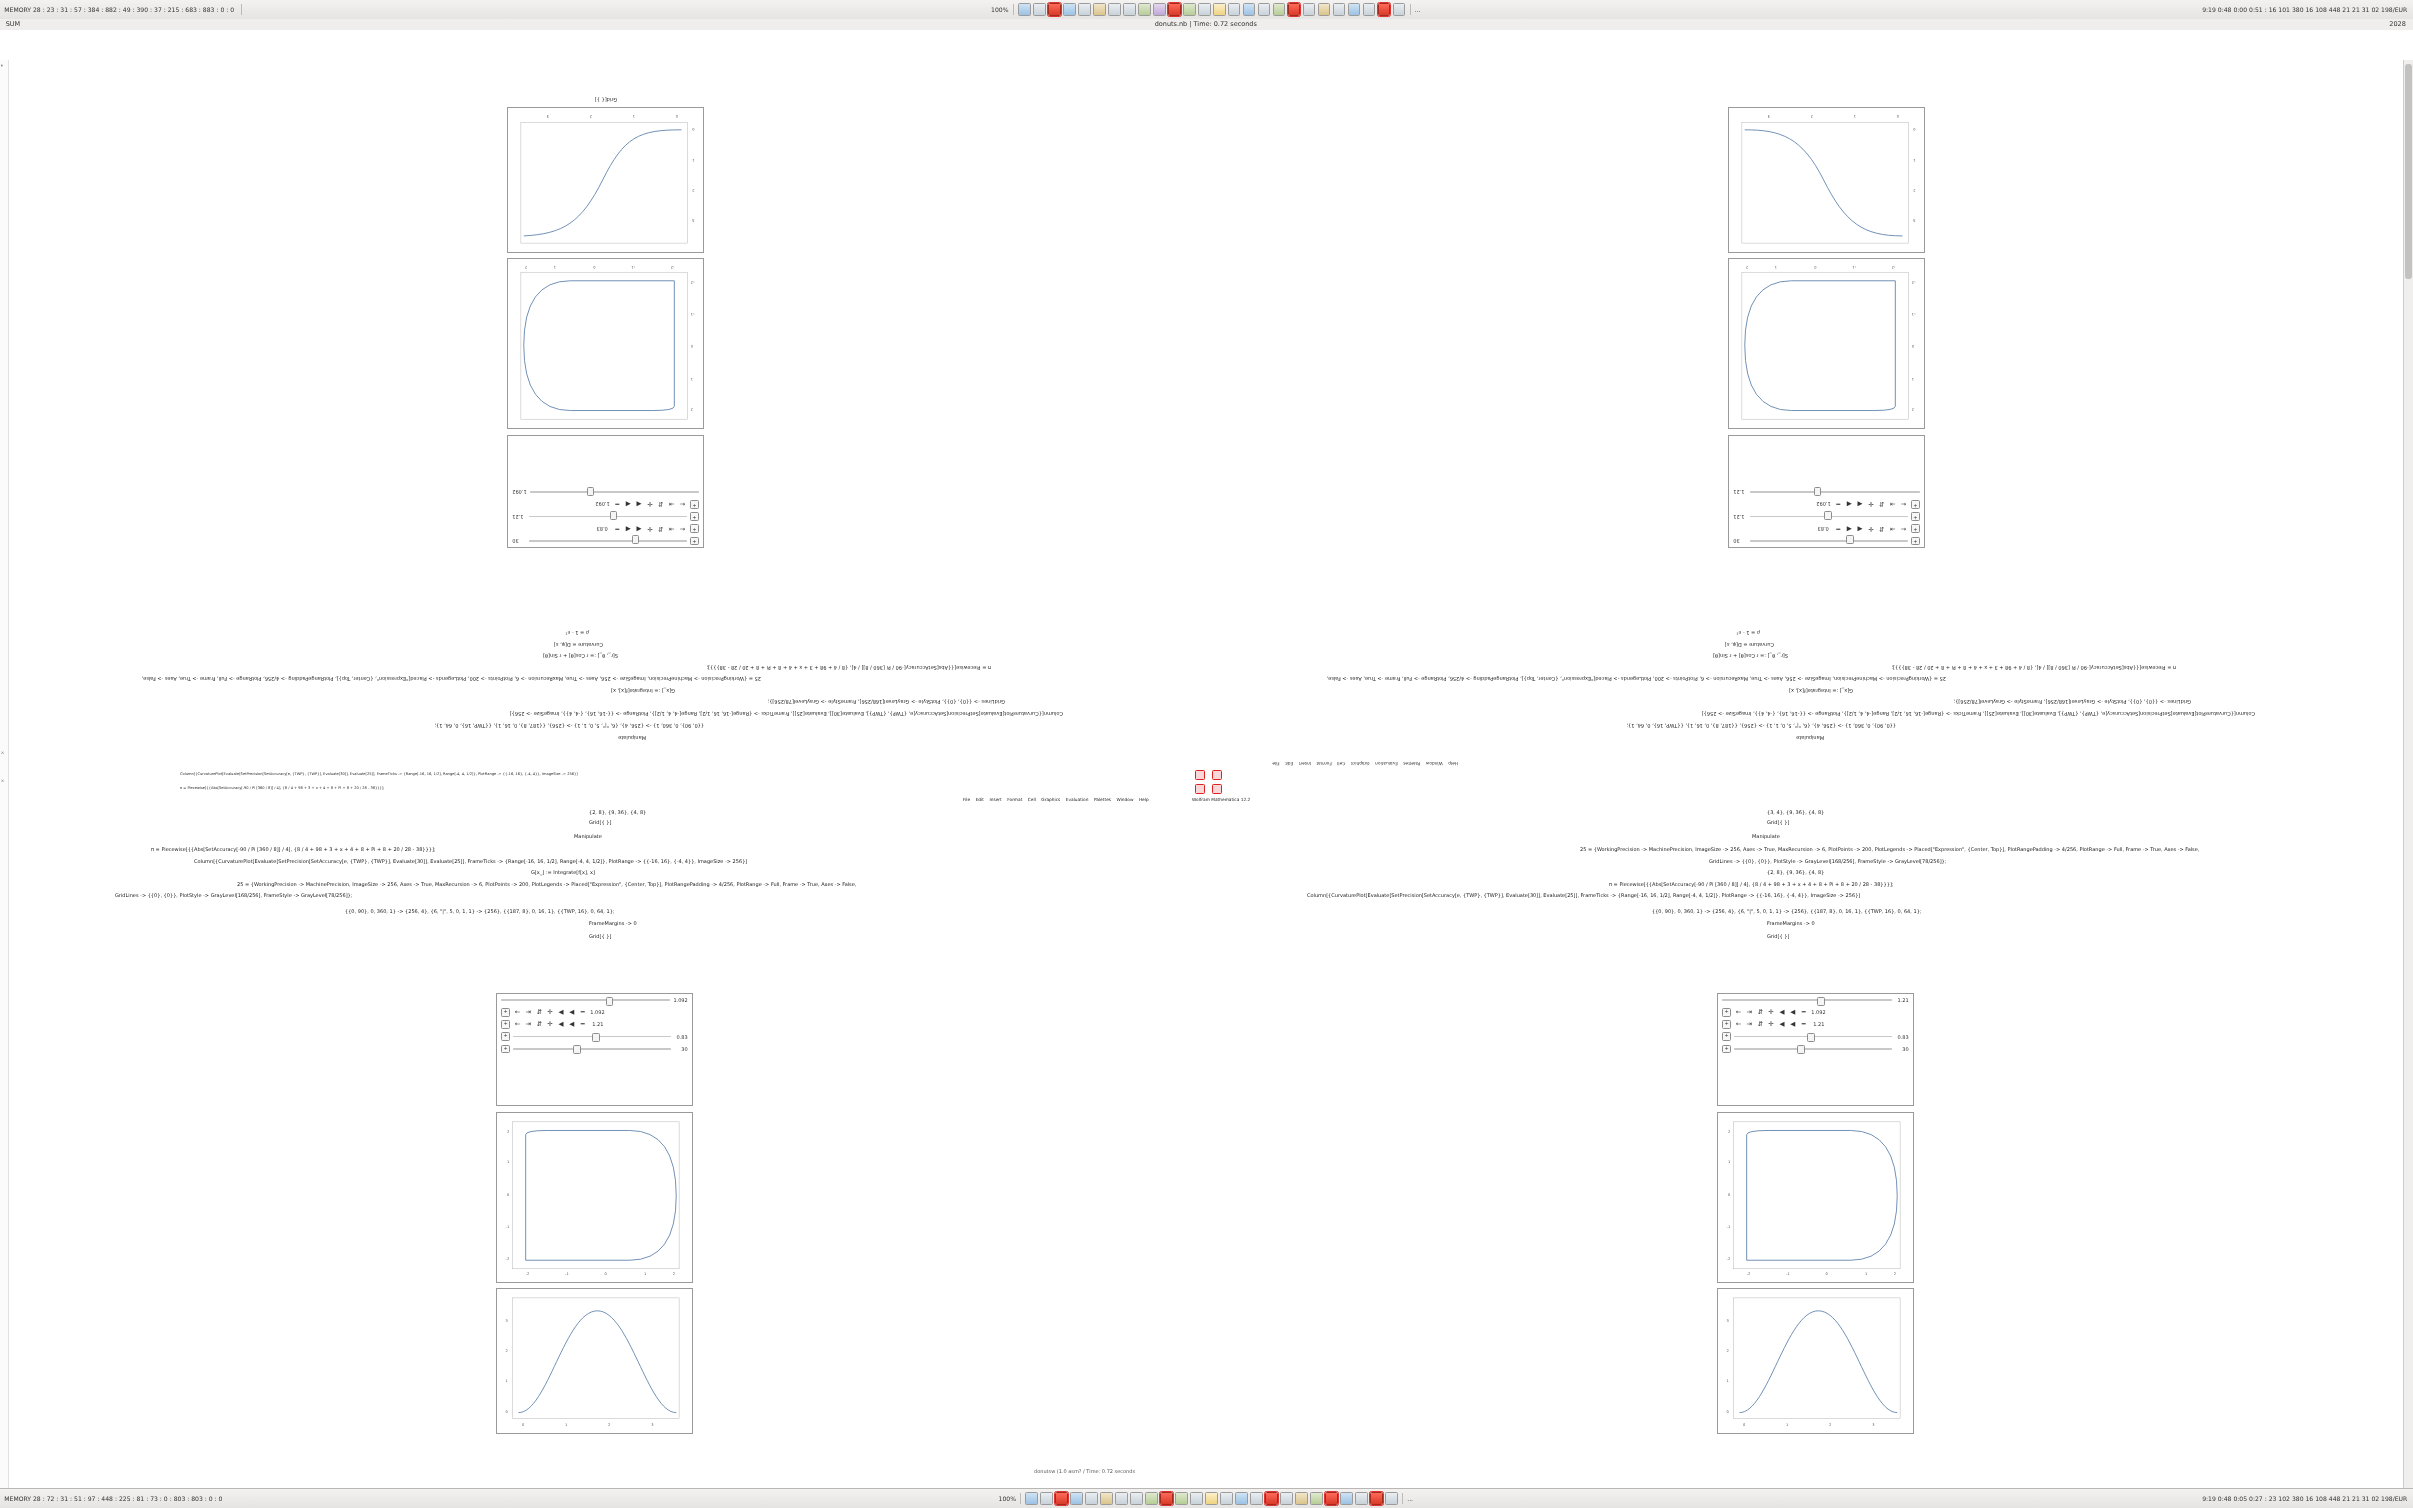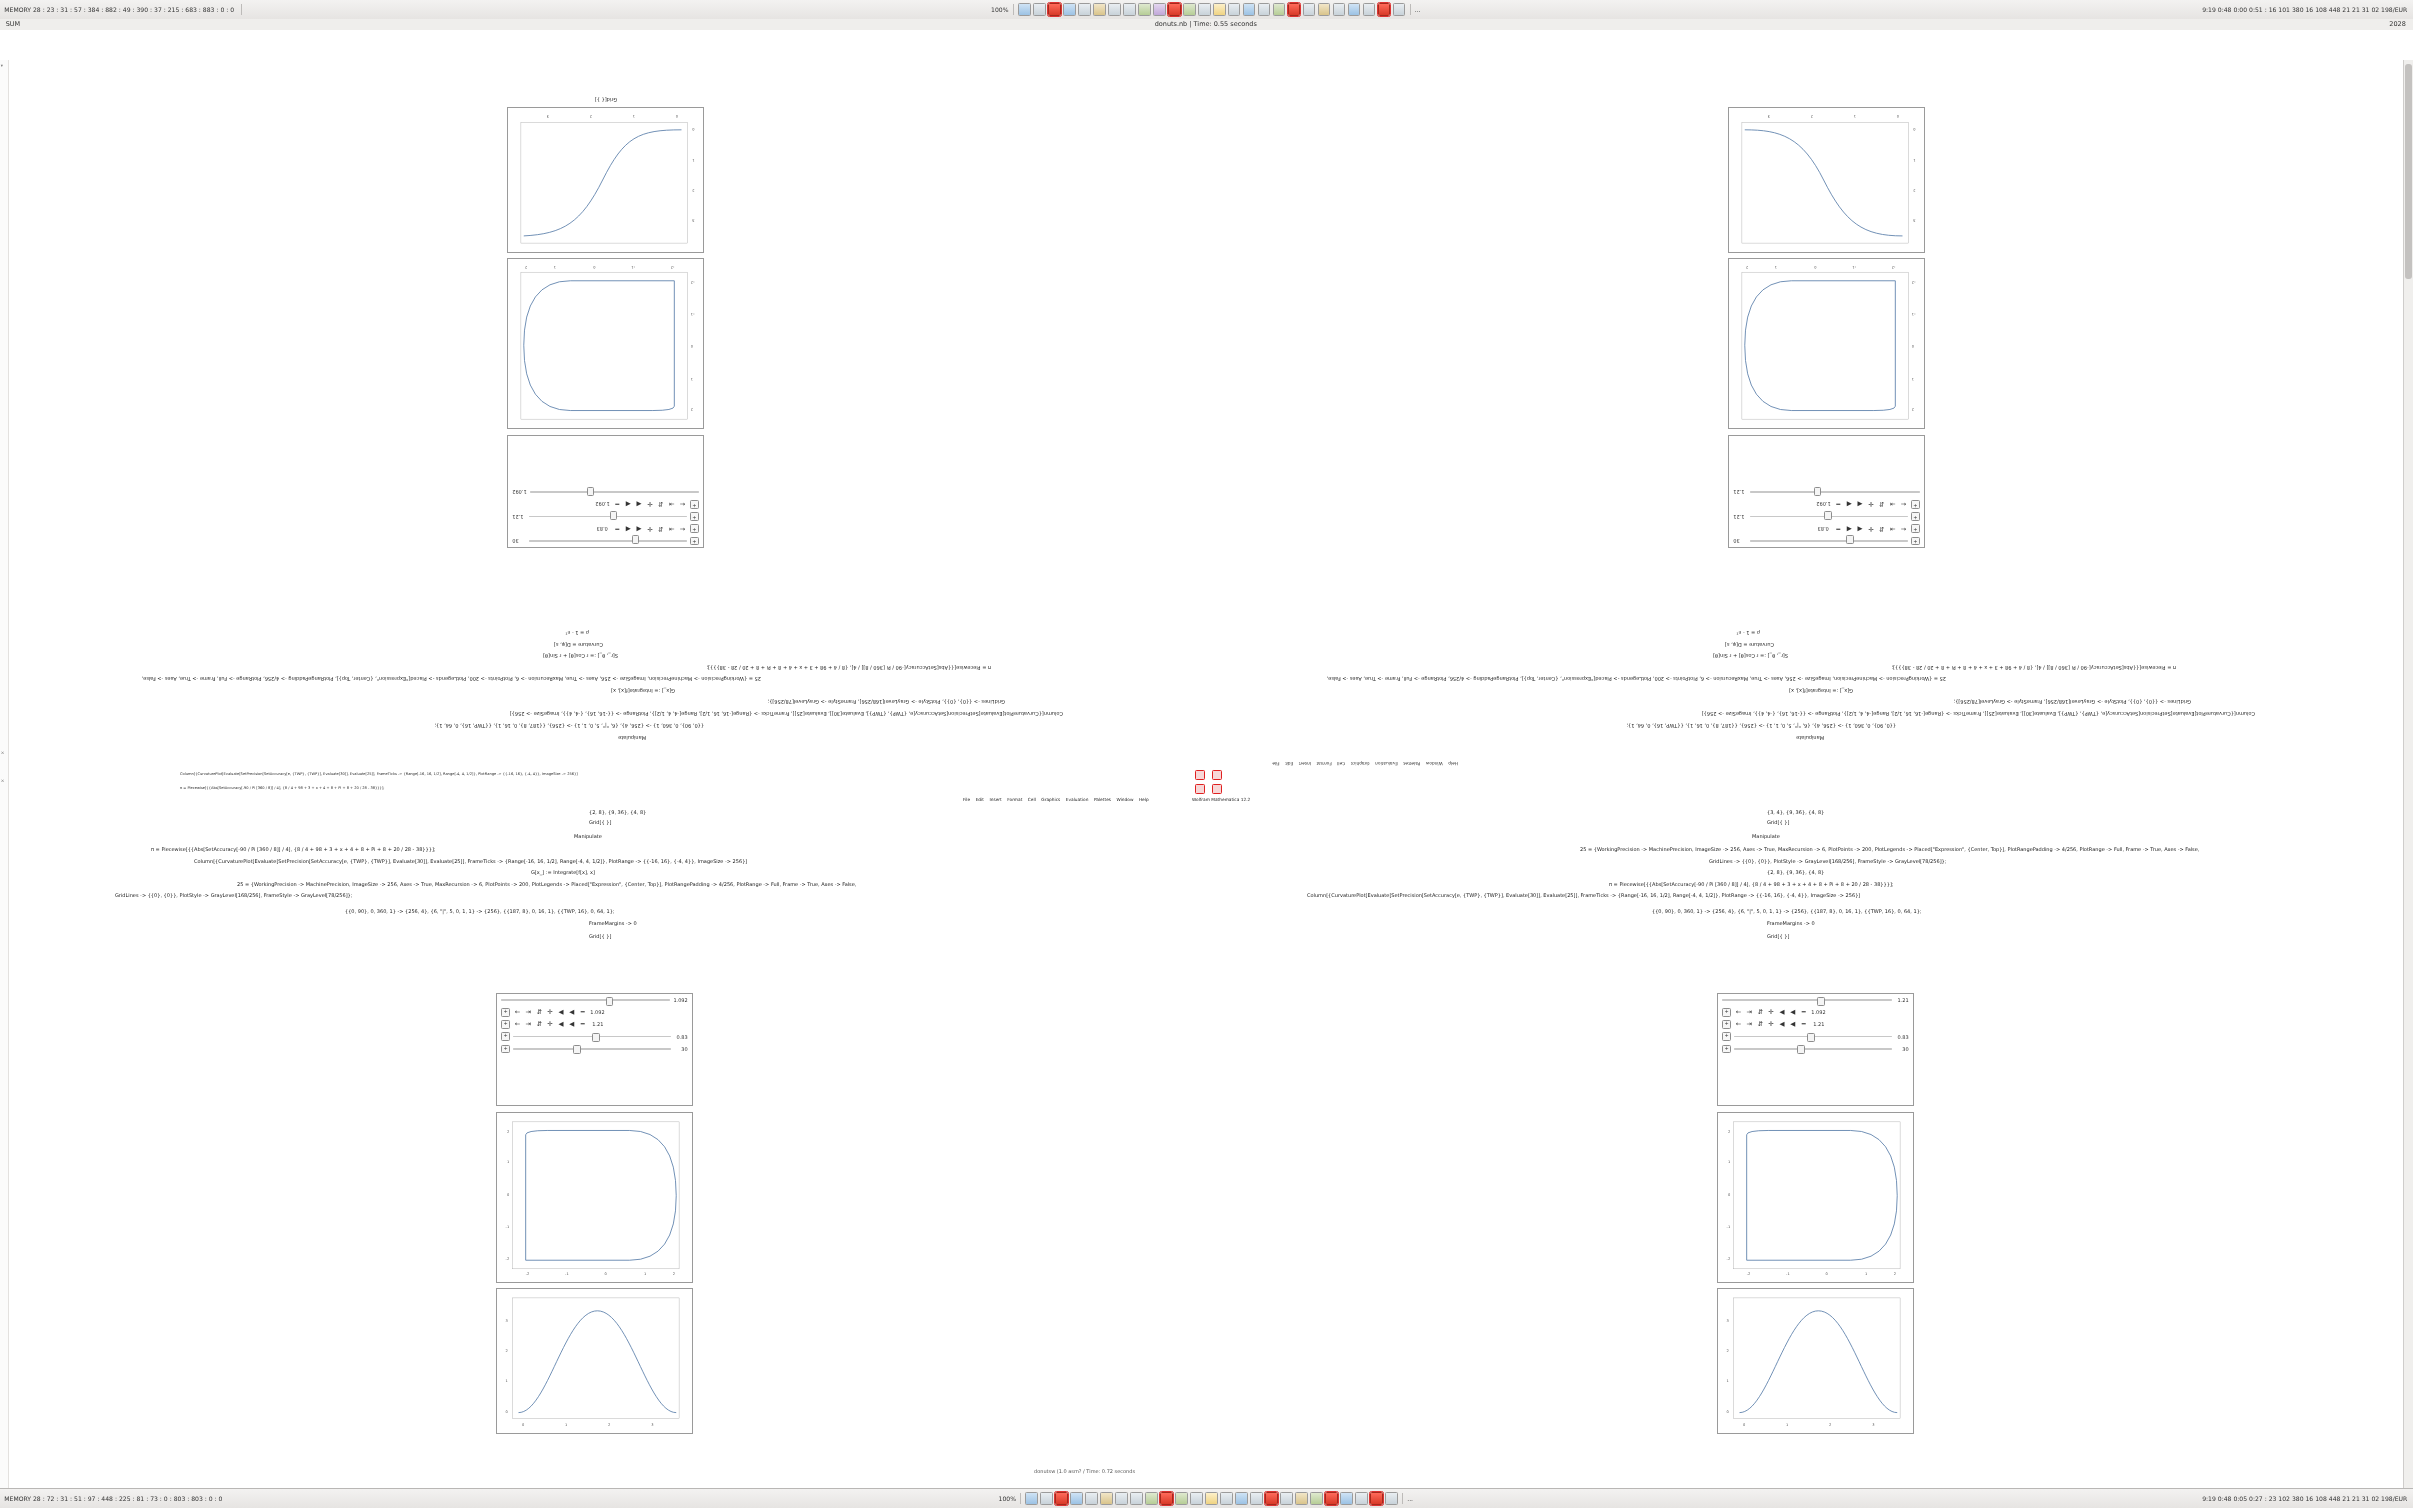--- a/index.html
+++ b/index.html
@@ -118,21 +118,21 @@
     <span class="sep"></span>
     <span class="menu-sm">...</span>
   </div>
   <div class="right">
     <span class="menu-sm">9:19 0:48 0:00 0:51 : 16  101  380  16  108  448  21  21  31  02  198/EUR</span>
   </div>
 </div>
 
 <div class="titlestrip">
   <span class="t-left">SUM</span>
-  <span class="t-center">donuts.nb  |  Time: 0.55 seconds</span>
+  <span class="t-center">donuts.nb  |  Time: 0.72 seconds</span>
   <span class="t-right">2028</span>
 </div>
 
 <div class="canvas">
 
   <div class="leftrail">
     <span class="railmark" style="top:2.9px">▾</span>
     <span class="railmark" style="top:690px">×</span>
     <span class="railmark" style="top:718px">×</span>
     <span class="railmark" style="bottom:2.9px">▴</span>

